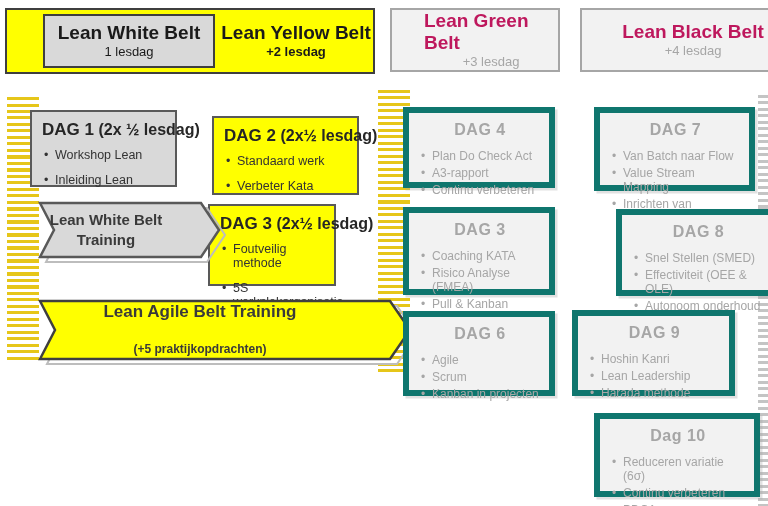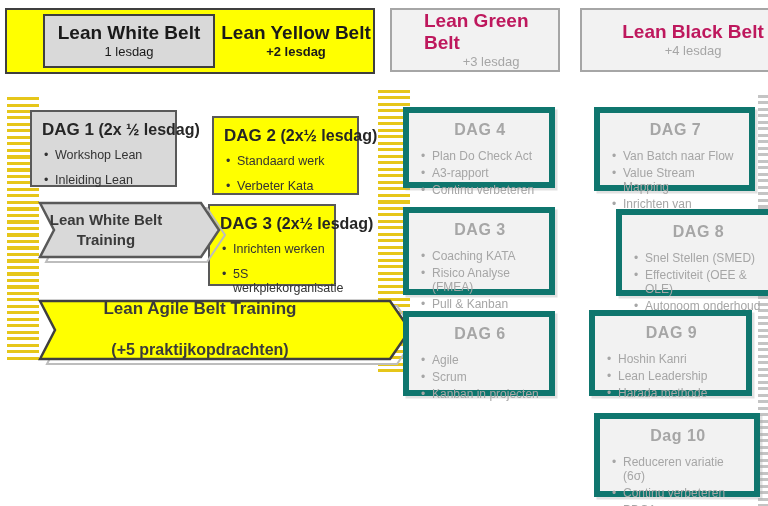--- a/index.html
+++ b/index.html
@@ -84,35 +84,35 @@
   .card-light ul { margin-top:10px; }
 
   .dag1 { left:30px;  top:110px; width:147px; height:77px; }
   .dag2 { left:212px; top:104px; width:147px; height:79px;margin-top:12px; }
   .dag3 { left:208px; top:204px; width:128px; height:82px; }
   .dag4 { left:403px; top:107px; width:152px; height:81px; }
   .dag5 { left:403px; top:207px; width:152px; height:88px; }
   .dag6 { left:403px; top:311px; width:152px; height:85px; }
   .dag7 { left:594px; top:107px; width:161px; height:84px; }
   .dag8 { left:616px; top:209px; width:163px; height:87px; }
-  .dag9 { left:589px; top:310px; width:163px; height:86px; }
+  .dag9 { left:572px; top:310px; width:163px; height:86px; }
   .dag10{ left:594px; top:413px; width:166px; height:84px; }
 
   
   .arrow-wrap { pointer-events:none; }
   .arrow-text {
     position:absolute; display:flex; flex-direction:column;
     align-items:center; justify-content:center; text-align:center;
     color:#3a3a3a; font-weight:bold;
   }
   .white-arrow-wrap { left:6px; top:201px; width:200px; height:64px; }
   .white-arrow-text { left:22px; top:2px; width:156px; height:54px; font-size:15px; line-height:1.35; }
   .yellow-arrow-wrap { left:6px; top:299px; width:386px; height:70px; }
   .yellow-arrow-title { font-size:17px; line-height:1.2; }
-  .yellow-arrow-sub   { font-size:16px; line-height:1.3;margin-top:20px; }
+  .yellow-arrow-sub   { font-size:12px; line-height:1.3;margin-top:20px; }
   .yellow-arrow-text  { left:24px; top:2px; width:340px; height:58px; }
 </style>
 </head>
 <body>
 
 <div class="stage">
 
   <div class="abs combo-header">
     <div class="white-belt-panel">
       <div class="belt-title">Lean White Belt</div>
@@ -159,21 +159,21 @@
         <li>Verbeter Kata</li>
       </ul>
   </div>
 
   <div class="abs card card-solid card-yellow dag3">
     <div class="card-title-row">
       <span class="card-title">DAG 3</span>
       <span class="card-suffix">(2x½ lesdag)</span>
     </div>
     <ul>
-        <li>Inrichten werken</li>
+        <li>Foutveilig methode</li>
         <li>5S werkplekorganisatie</li>
       </ul>
   </div>
 
   <div class="abs arrow-wrap white-arrow-wrap">
     <svg width="200" height="64">
       <polygon points="2,2 163,2 181,29 163,56 2,56 16,29" transform="translate(6,5)" fill="none" stroke="#bdbdbd" stroke-width="2"></polygon>
       <polygon points="2,2 163,2 181,29 163,56 2,56 16,29" fill="#d9d9d9" stroke="#595959" stroke-width="2.5"></polygon>
     </svg>
     <div class="arrow-text white-arrow-text">

